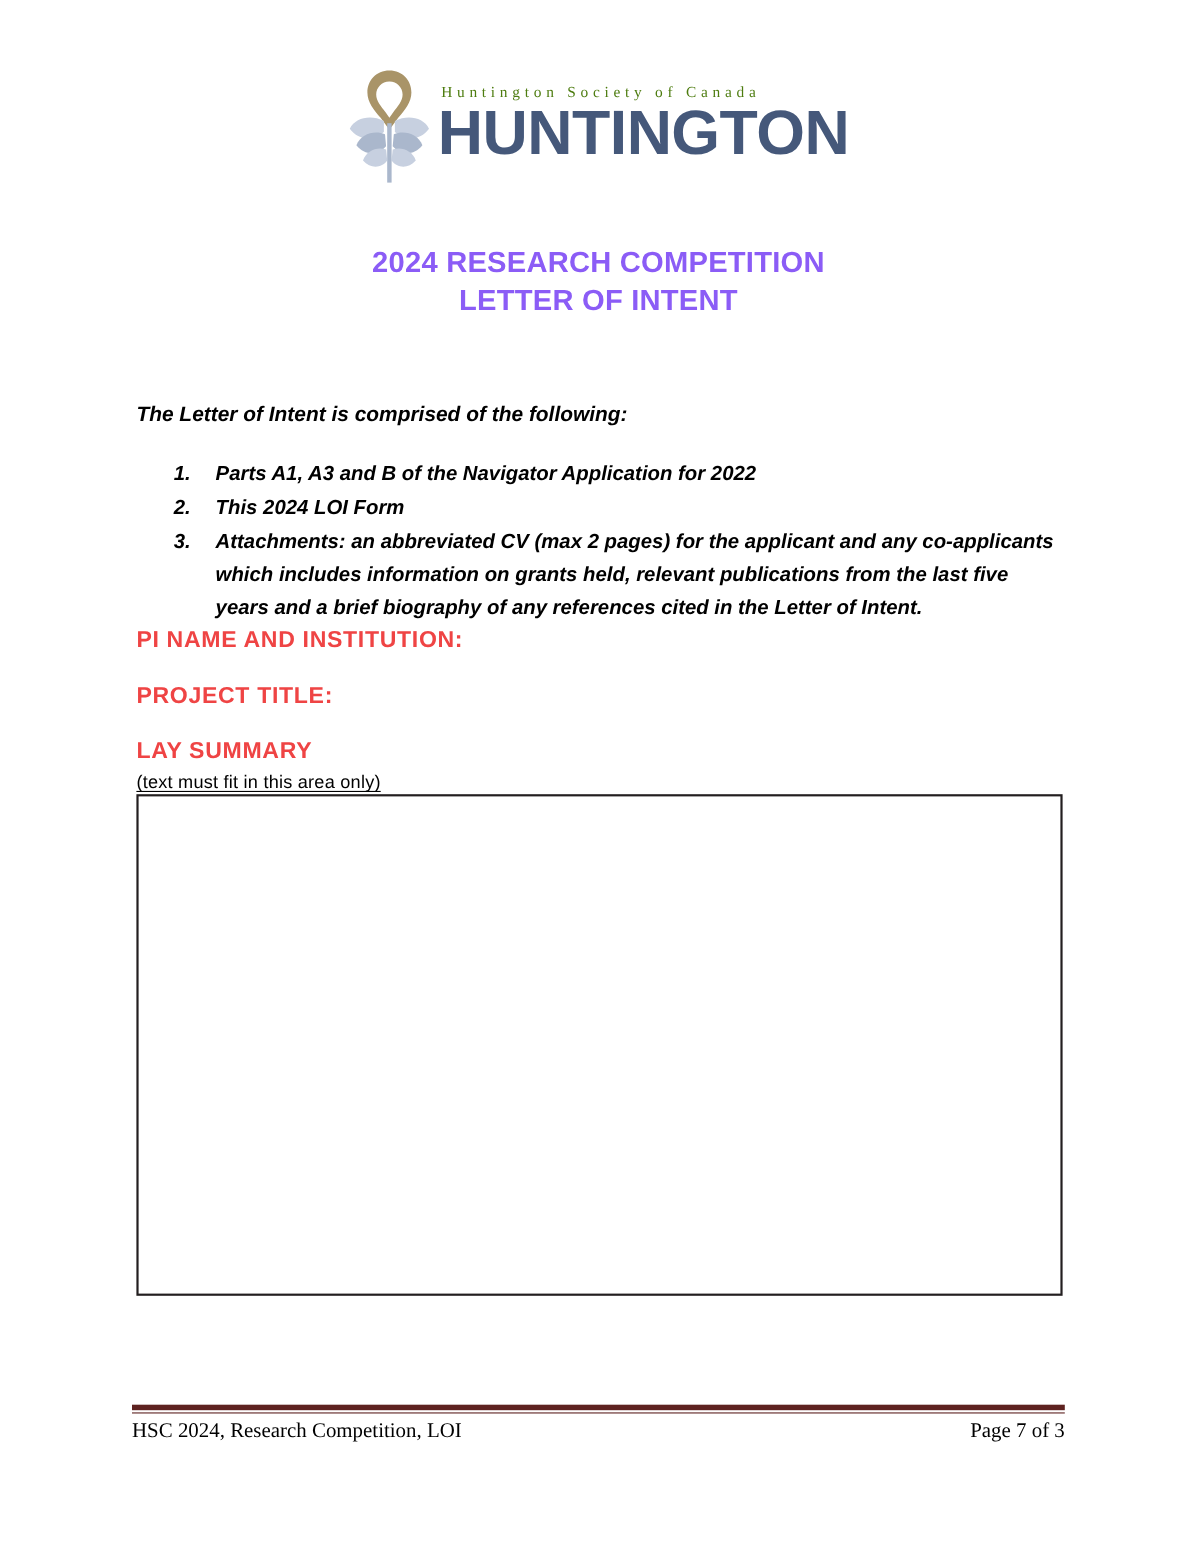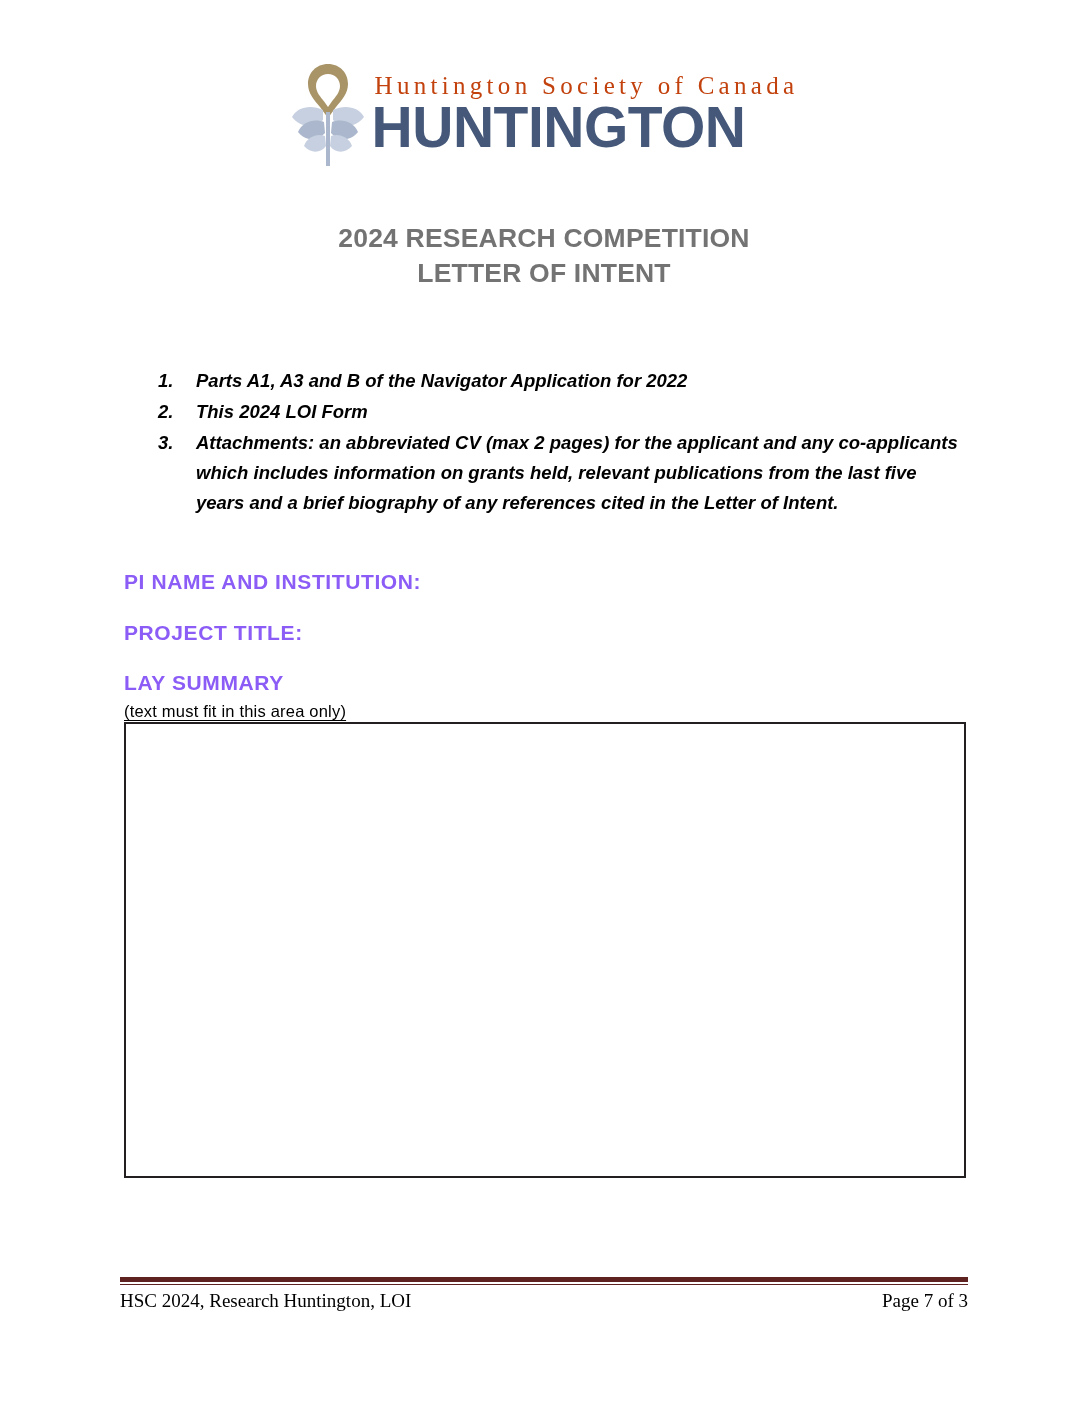--- a/index.html
+++ b/index.html
@@ -49,23 +49,23 @@
 
   .logo-text-block {
     display: flex;
     flex-direction: column;
     justify-content: center;
     line-height: 1;
   }
 
   .logo-tagline-top {
     font-family: "Liberation Serif", serif;
-    font-size: 25px;
+    font-size: 14px;
     letter-spacing: 4.3px;
-    color: #c2410c;
+    color: #4d7c0f;
     white-space: nowrap;
     padding-left: 3px;
     margin-bottom: 2px;
   }
 
   .logo-wordmark {
     font-family: Liberation Sans, sans-serif;
     font-weight: bold;
     font-size: 57px;
     letter-spacing: -0.5px;
@@ -89,21 +89,21 @@
     position: absolute;
     left: 0;
     top: 221px;
     width: 1088px;
     text-align: center;
     font-family: "Liberation Sans", sans-serif;
     font-weight: bold;
     font-size: 26.5px;
     line-height: 1.32;
     letter-spacing: 0.2px;
-    color: #737373;
+    color: #8b5cf6;
   }
 
   .doc-title .tline {
     display: block;
   }
 
   
   .content {
     position: absolute;
     left: 124px;
@@ -149,21 +149,21 @@
     flex: 1 1 auto;
     text-align: left;
   }
 
   
   .section-heading {
     font-family: "Liberation Sans", sans-serif;
     font-weight: bold;
     font-size: 21px;
     letter-spacing: 0.6px;
-    color: #8b5cf6;
+    color: #ef4444;
     margin: 0;
   }
 
   .h-pi {
     position: absolute;
     left: 124px;
     top: 570px;
   }
 
   .h-project {
@@ -271,20 +271,21 @@
 
     </div>
   </div>
 
   <div class="doc-title">
     <span class="tline">2024 RESEARCH COMPETITION</span>
     <span class="tline">LETTER OF INTENT</span>
   </div>
 
   <div class="content">
+    <p class="intro-line">The Letter of Intent is comprised of the following:</p>
 
     <ol class="req-list">
       <li class="req-item">
         <span class="req-num">1.</span>
         <span class="req-text">Parts A1, A3 and B of the Navigator Application for 2022</span>
       </li>
       <li class="req-item">
         <span class="req-num">2.</span>
         <span class="req-text">This 2024 LOI Form</span>
       </li>
@@ -298,17 +299,17 @@
   <h2 class="section-heading h-pi">PI NAME AND INSTITUTION:</h2>
   <h2 class="section-heading h-project">PROJECT TITLE:</h2>
   <h2 class="section-heading h-lay">LAY SUMMARY</h2>
   <div class="lay-note">(text must fit in this area only)</div>
 
   <div class="lay-box"></div>
 
   <div class="footer-rule"></div>
   <div class="footer-rule-thin"></div>
   <div class="footer">
-    <span>HSC 2024, Research Huntington, LOI</span>
+    <span>HSC 2024, Research Competition, LOI</span>
     <span>Page 7 of 3</span>
   </div>
 
 </div>
 
 </body></html>

